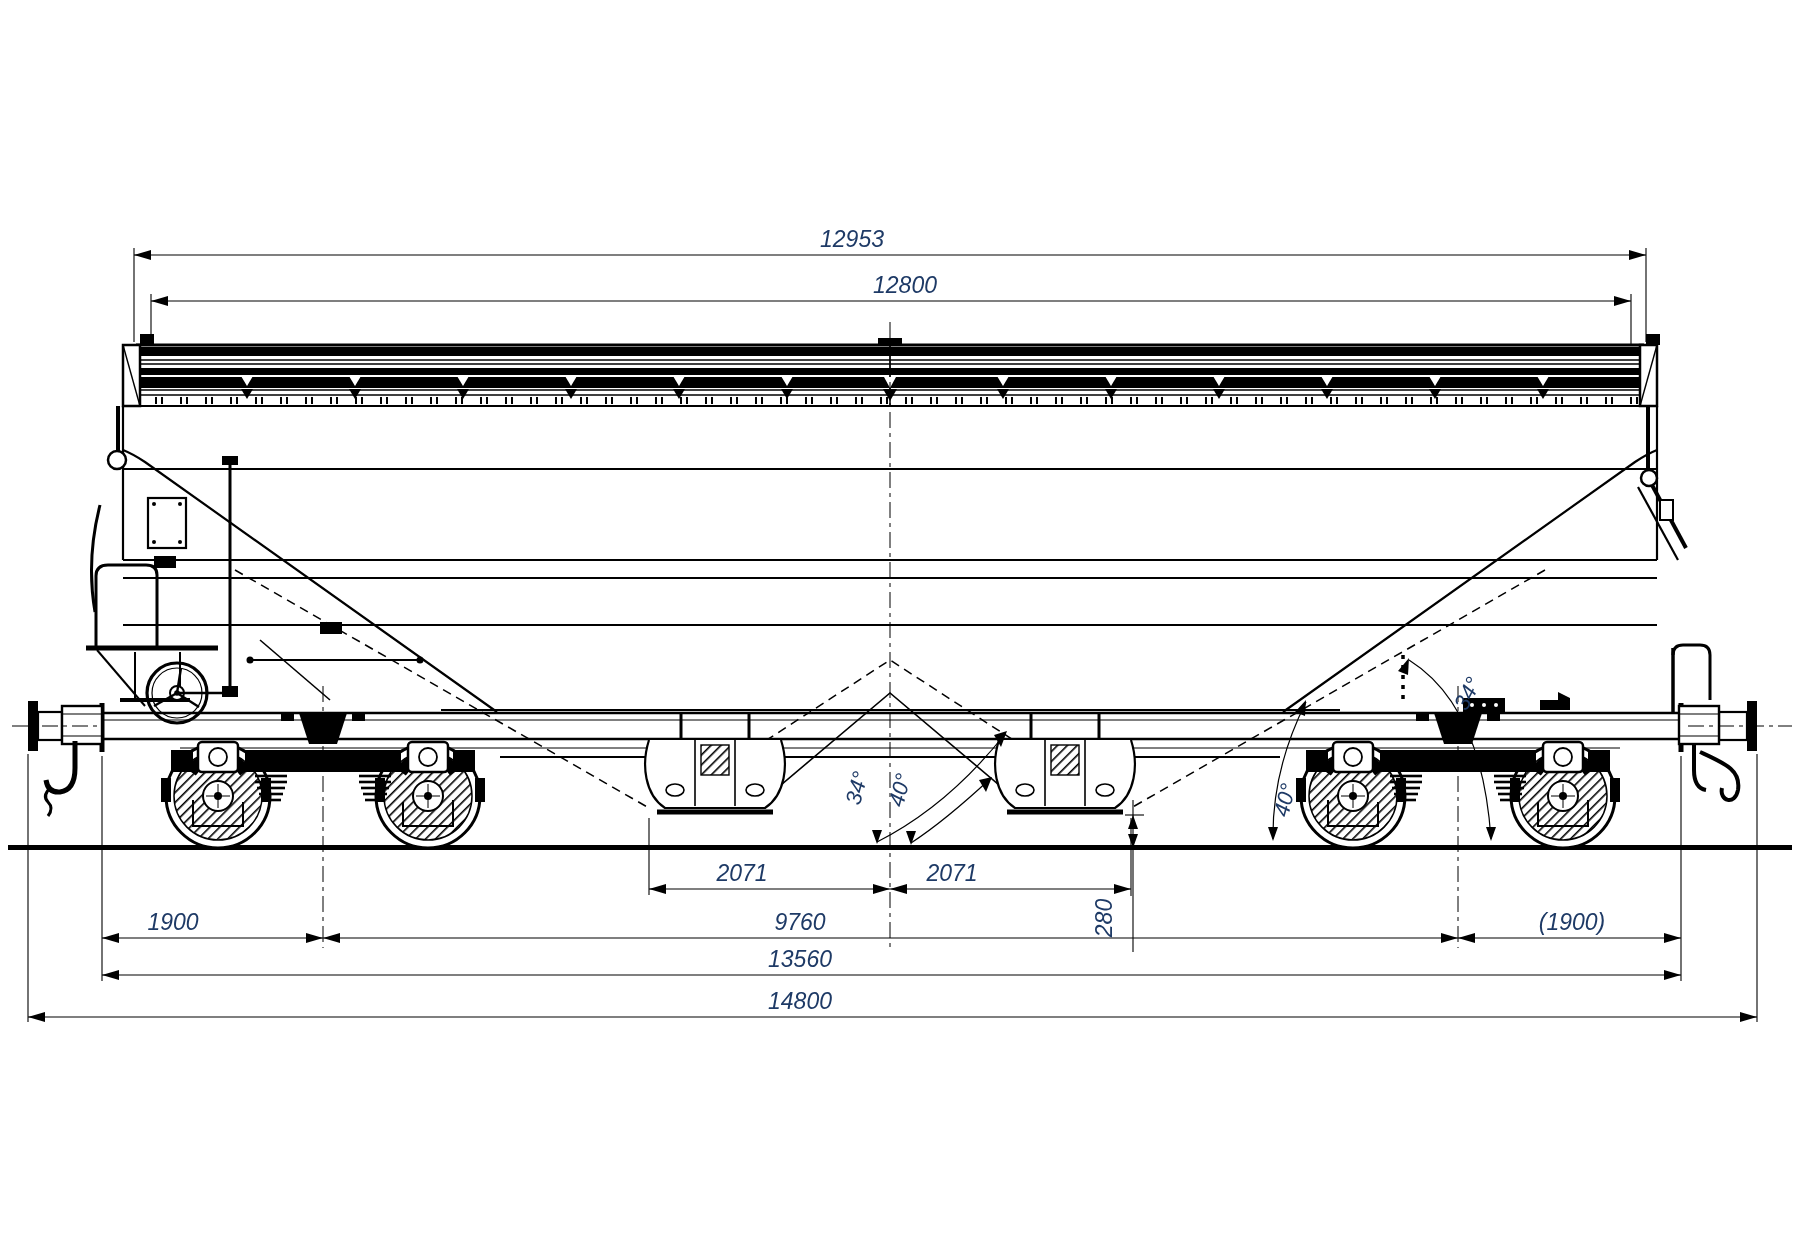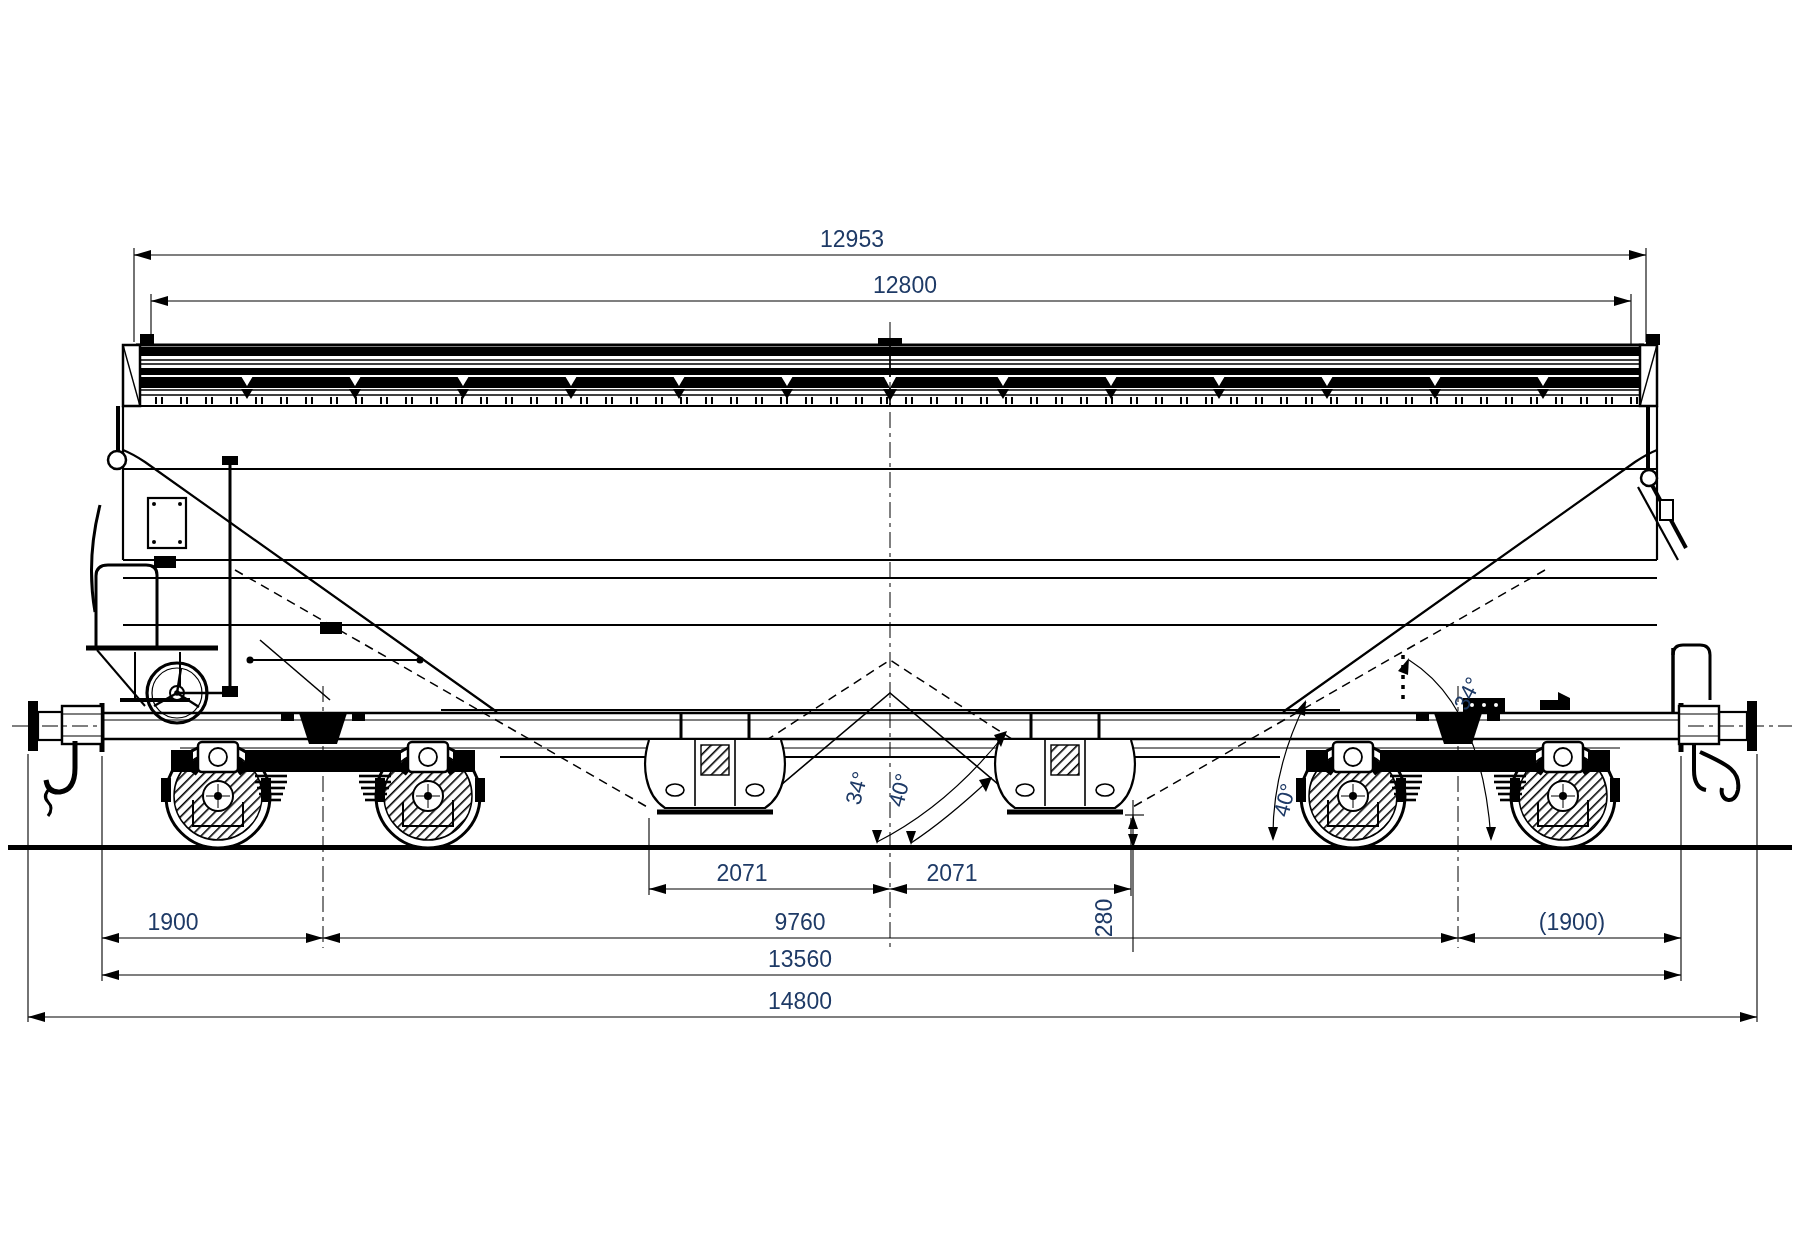--- a/index.html
+++ b/index.html
@@ -1,16 +1,16 @@
 <!DOCTYPE html>
 <html style="--ink: #000000; --dimtext: #1e3a66; --bg: #ffffff;"><head>
 <meta charset="utf-8">
 <style>
   html,body{margin:0;padding:0;background:#fff;}
-  .stage{position:relative;width:1800px;height:1260px;background:var(--bg,#fff);overflow:hidden;}
+  .stage{position:relative;width:1800px;height:1260px;background:var(--bg,#fff);overflow:hidden;font-style:italic;}
   svg{display:block;}
   .dimtext{font-family:"Liberation Sans","DejaVu Sans",sans-serif;font-size:23px;fill:var(--dimtext,#1e3a66);}
   .angtext{font-family:"Liberation Sans","DejaVu Sans",sans-serif;font-size:22px;fill:var(--dimtext,#1e3a66);}
 </style>
 </head>
 <body>
 
 <div class="stage">
 <svg viewBox="0 0 1800 1260" width="1800" height="1260">
   <defs>

